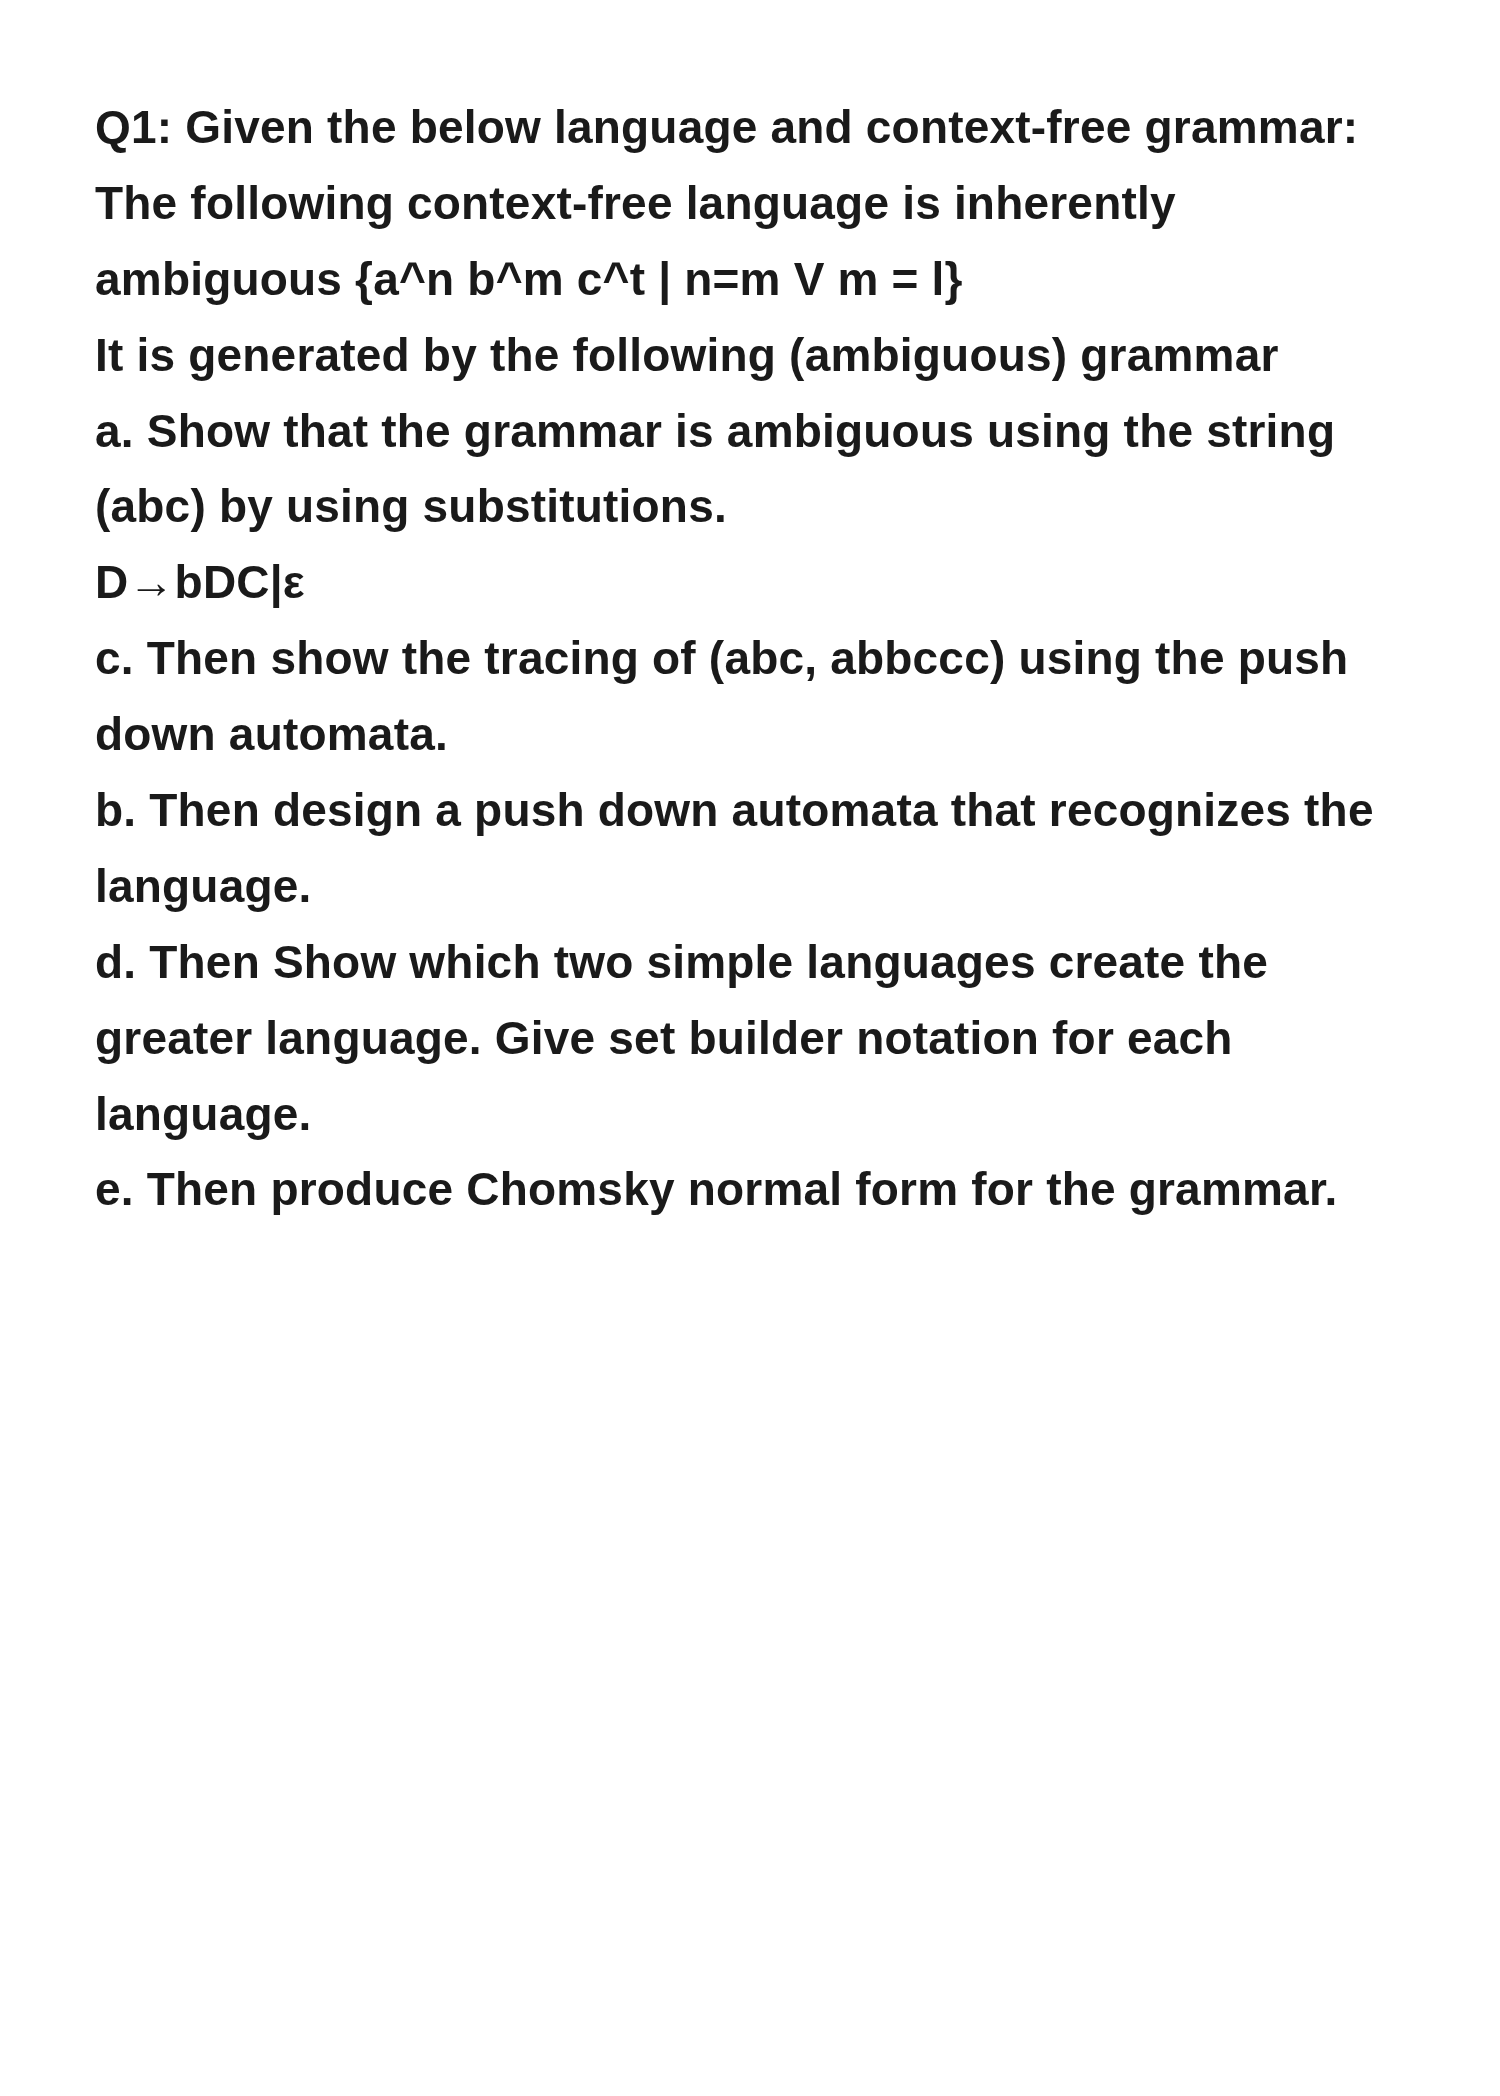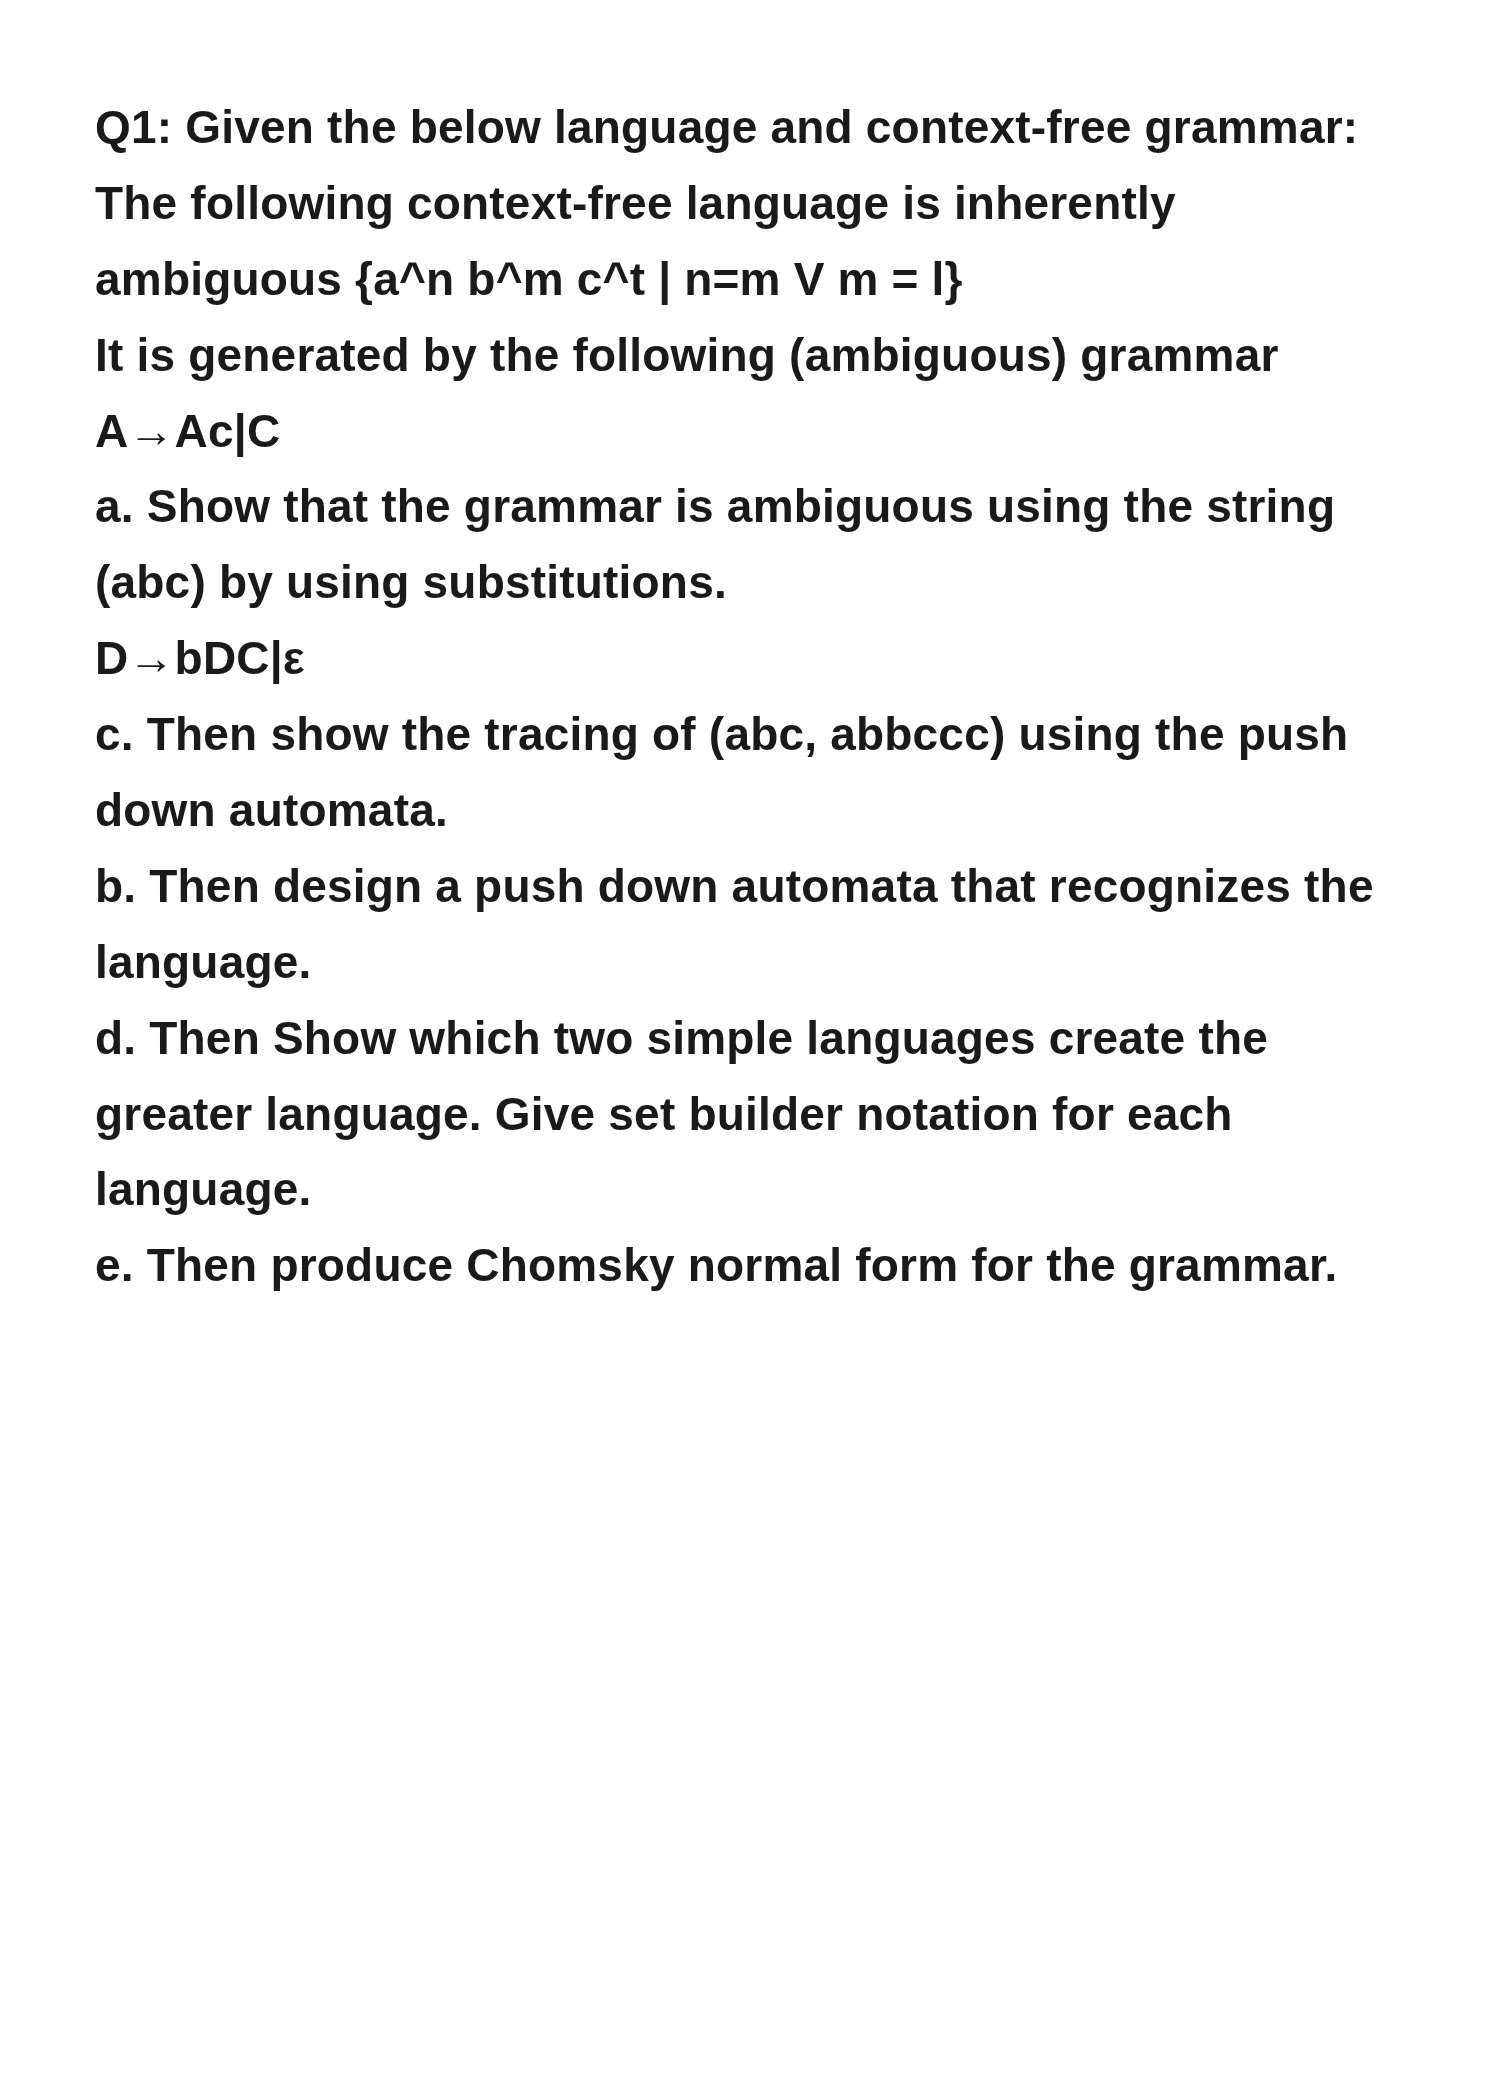--- a/index.html
+++ b/index.html
@@ -26,20 +26,19 @@
       display: block;
     }
   </style>
 </head>
 <body>
 
 <div class="content">
   <span class="line">Q1: Given the below language and context-free grammar:</span>
   <span class="line">The following context-free language is inherently ambiguous {a^n b^m c^t | n=m V m = l}</span>
   <span class="line">It is generated by the following (ambiguous) grammar</span>
-  <span class="line">A→Ac|C</span>
   <span class="line">a. Show that the grammar is ambiguous using the string (abc) by using substitutions.</span>
   <span class="line">D→bDC|ε</span>
   <span class="line">c. Then show the tracing of (abc, abbccc) using the push down automata.</span>
   <span class="line">b. Then design a push down automata that recognizes the language.</span>
   <span class="line">d. Then Show which two simple languages create the greater language. Give set builder notation for each language.</span>
   <span class="line">e. Then produce Chomsky normal form for the grammar.</span>
 </div>
 
 </body></html>

